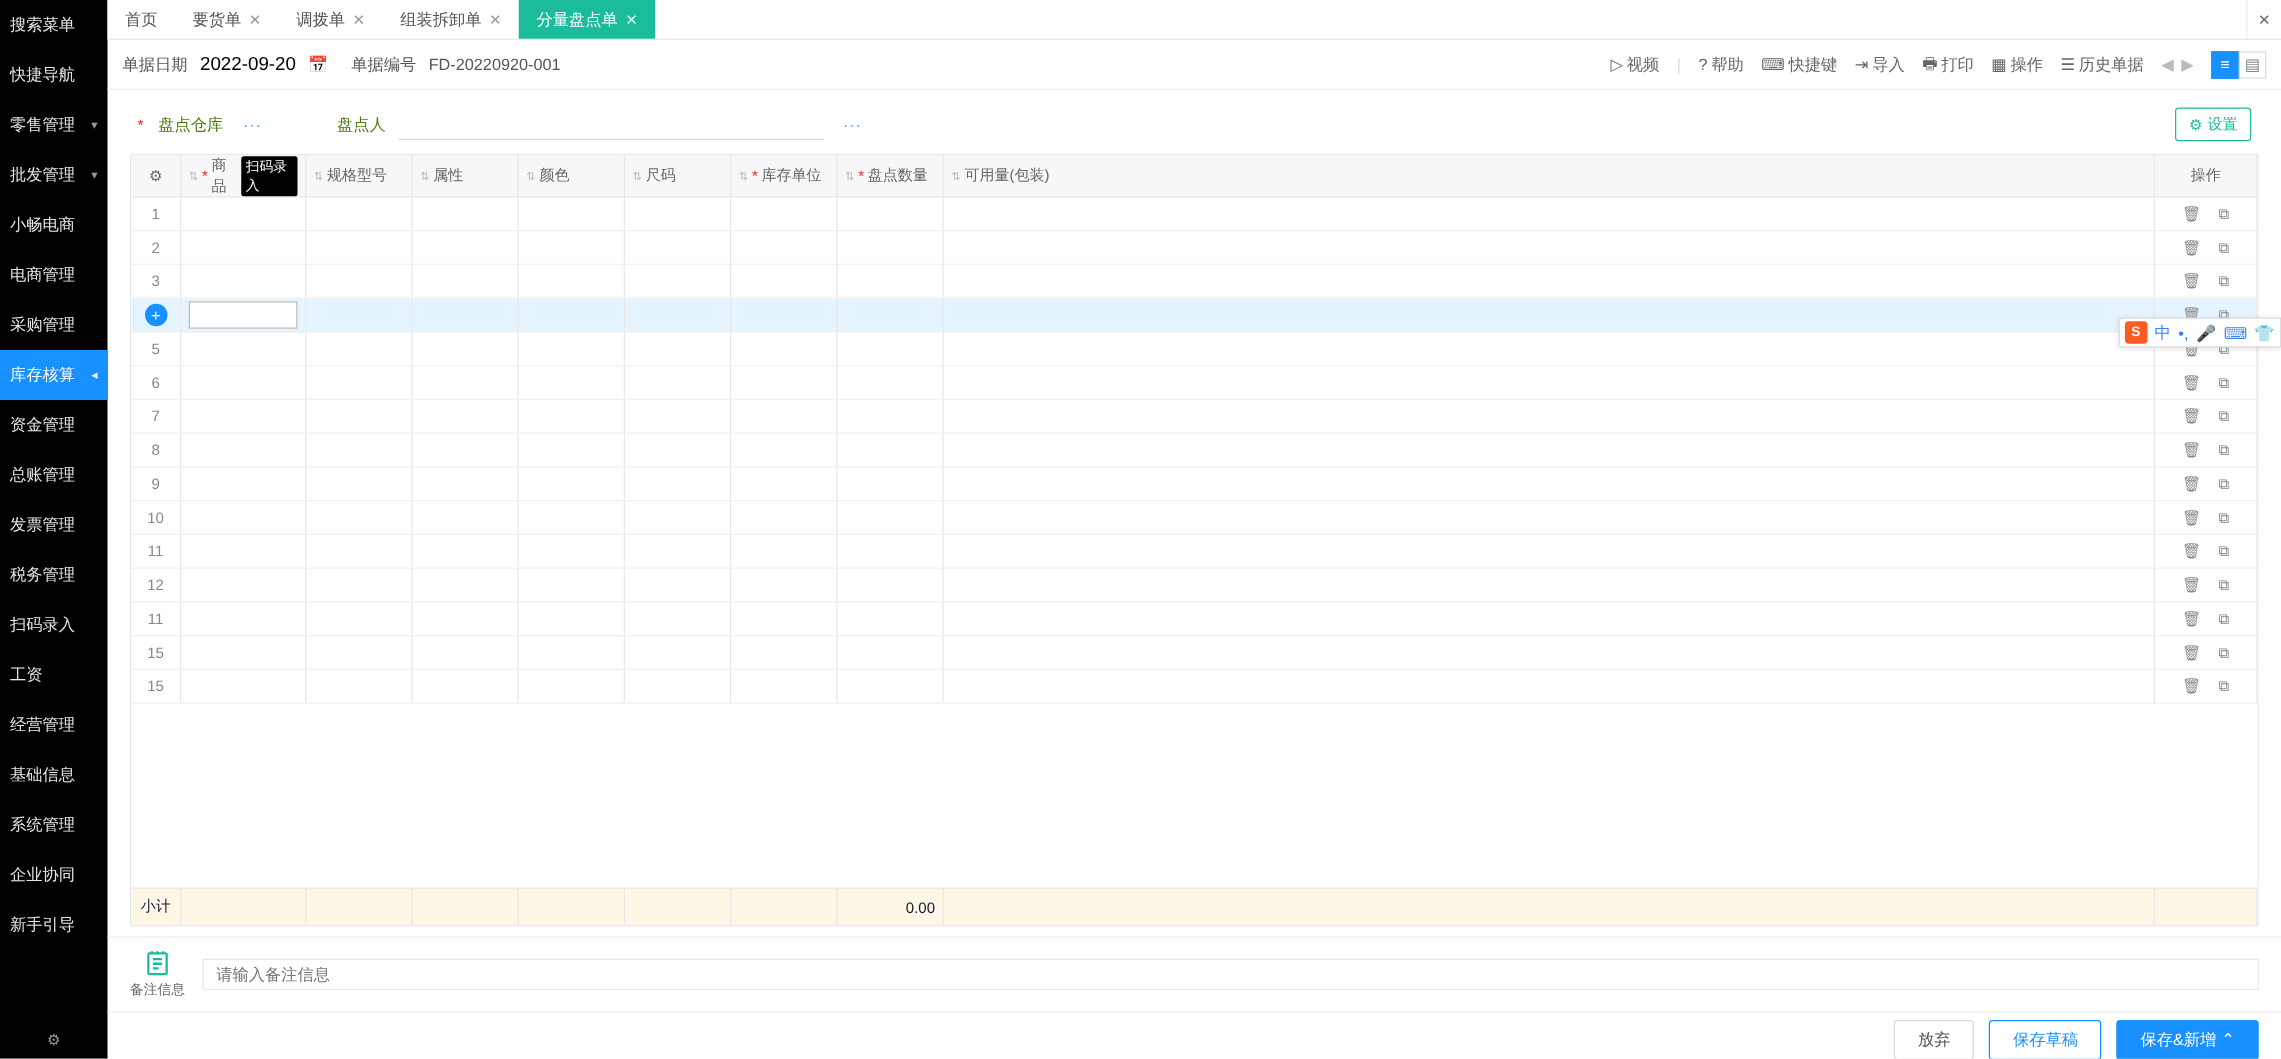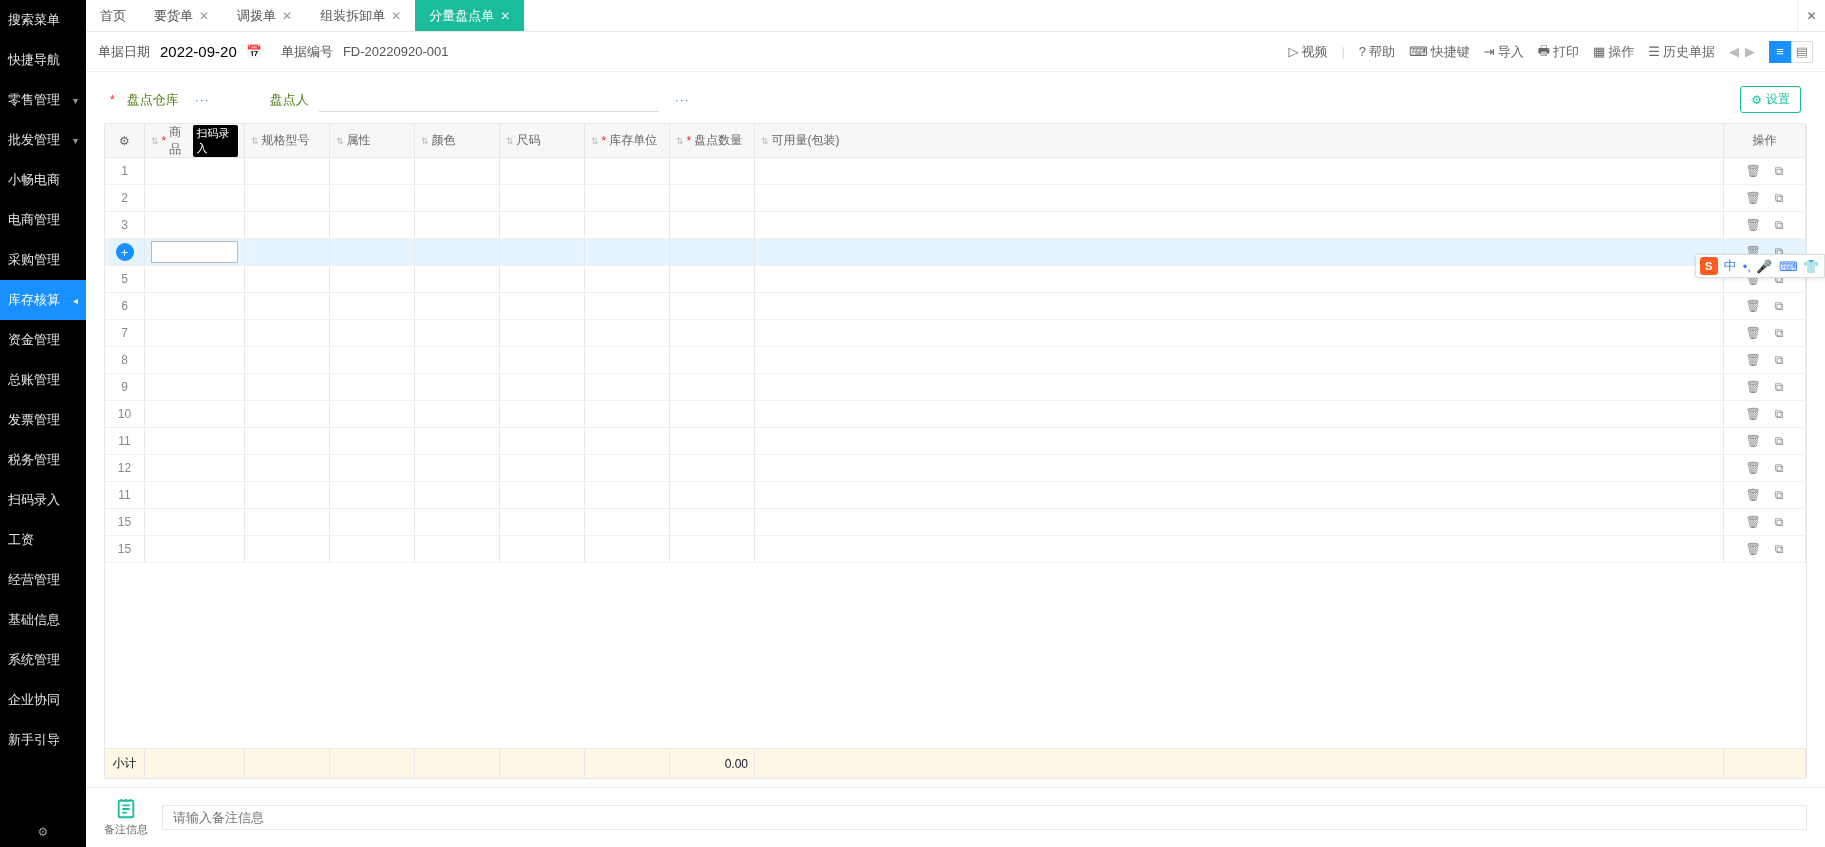--- a/index.html
+++ b/index.html
@@ -558,20 +558,28 @@
         <svg viewBox="0 0 24 24" fill="none" stroke="#1abc9c" stroke-width="2">
             <rect x="4" y="3" width="16" height="18" rx="1"></rect>
             <path d="M8 8h8M8 12h8M8 16h5"></path>
             <path d="M7 3v-2M12 3v-2M17 3v-2" stroke-width="2"></path>
           </svg>
         <span class="icon-lbl">备注信息</span>
       </div>
       <input placeholder="请输入备注信息" style="">
     </div>
 
+    <div class="footer">
+      <button class="btn">放弃</button>
+      <button class="btn outline-primary">保存草稿</button>
+      <button class="btn primary">
+          <span>保存&amp;新增</span>
+          <span>⌃</span>
+        </button>
+    </div>
   </div>
 </div>
 
 <div class="ime-bar">
   <div class="s-logo">S</div>
   <span>中</span>
   <span>•,</span>
   <span>🎤</span>
   <span>⌨</span>
   <span>👕</span>

